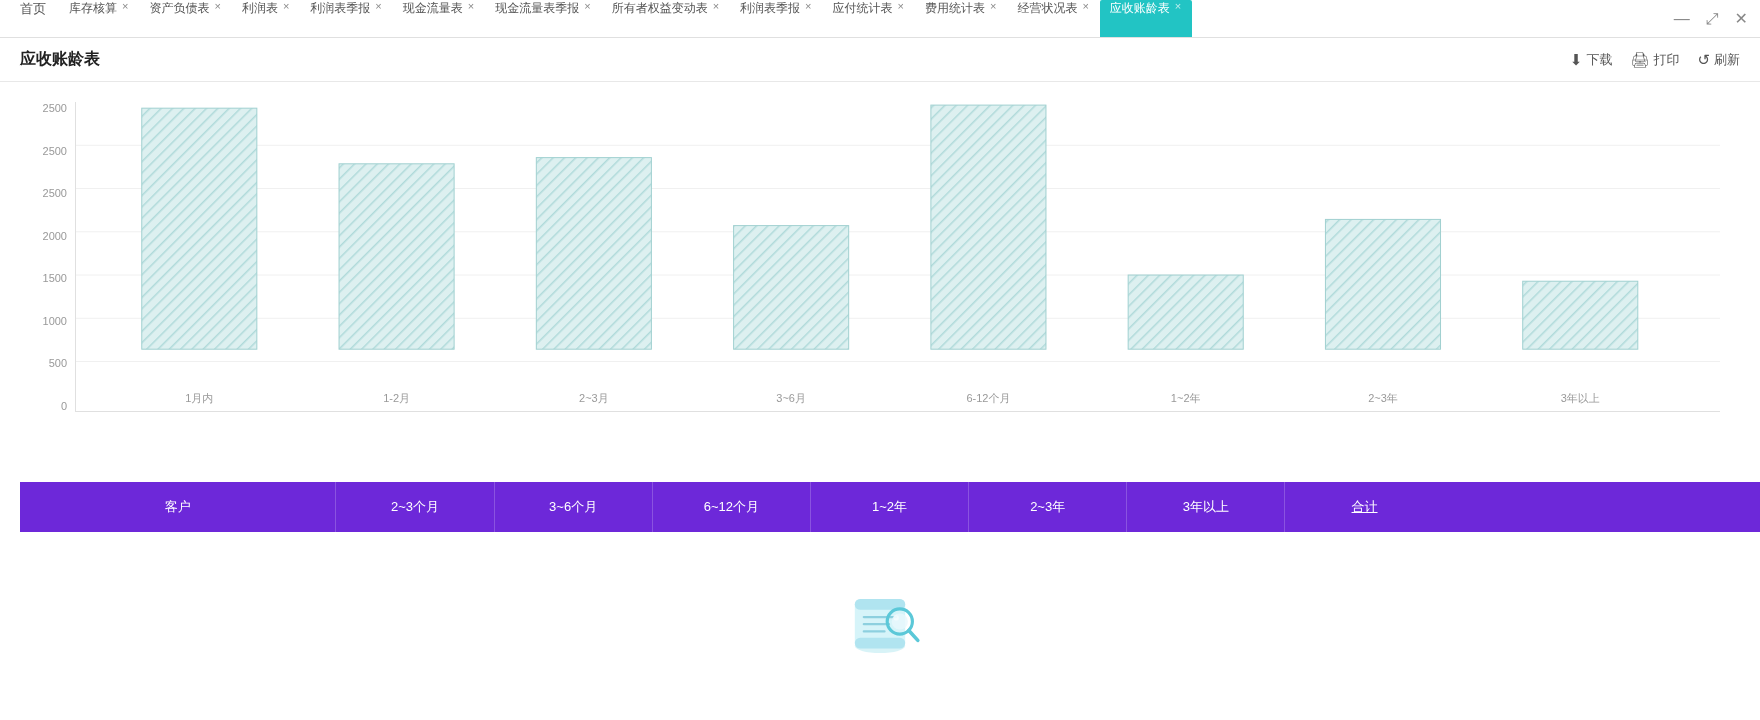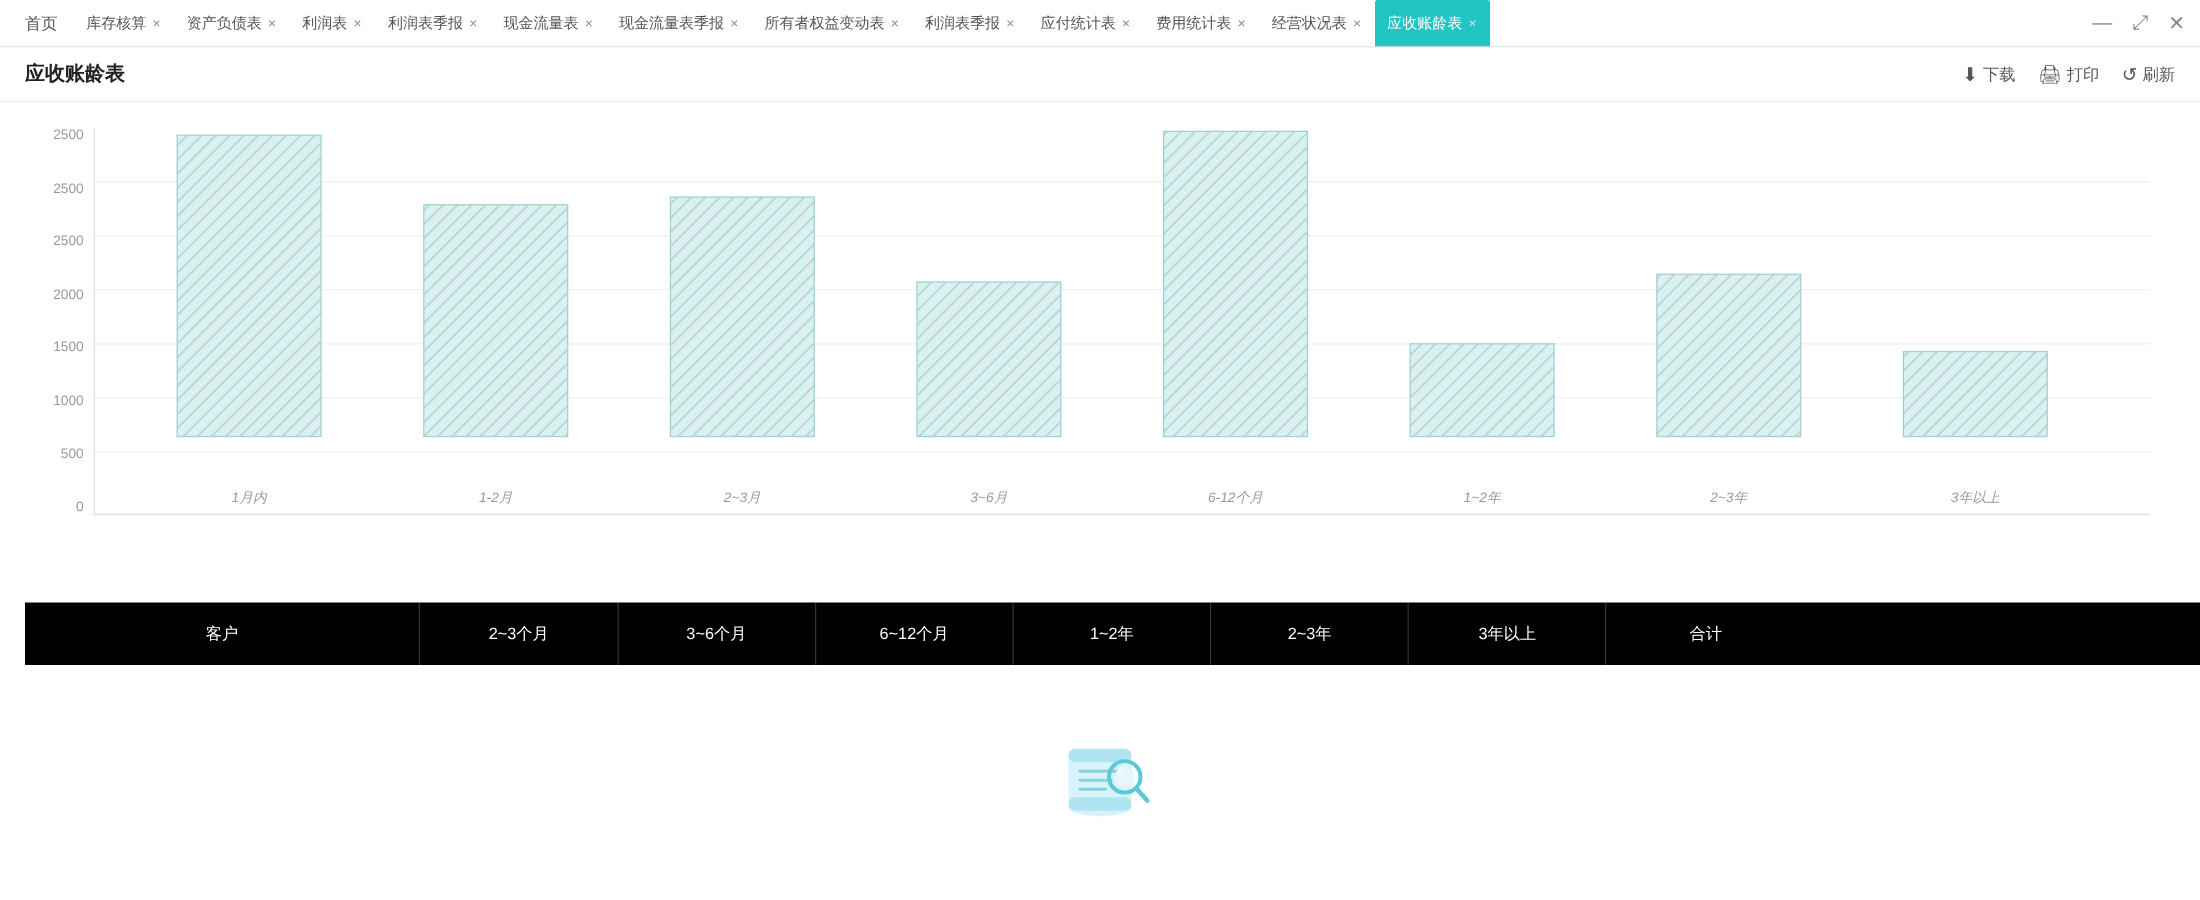--- a/index.html
+++ b/index.html
@@ -10,21 +10,20 @@
       display: flex;
       align-items: center;
       background: #fff;
       border-bottom: 1px solid #e0e0e0;
       height: 38px;
       overflow: hidden;
       padding: 0 8px;
     }
     .tab-item {
       display: flex;
-      align-items: center;
       padding: 0 10px;
       height: 38px;
       font-size: 12px;
       color: #555;
       cursor: pointer;
       white-space: nowrap;
       border-right: 1px solid transparent;
       flex-shrink: 0;
     }
     .tab-item.active {
@@ -125,42 +124,41 @@
       text-align: right;
     }
     .chart-area {
       position: absolute;
       left: 45px;
       right: 0;
       top: 0;
       bottom: 30px;
       border-left: 1px solid #e0e0e0;
       border-bottom: 1px solid #e0e0e0;
-      font-style: italic;
     }
 
     
     .table-header {
       display: grid;
       grid-template-columns: 2fr 1fr 1fr 1fr 1fr 1fr 1fr 1fr 1fr 1fr;
-      background: #000000;
+      background: #6d28d9;
       color: #fff;
       min-height: 50px;
       margin-left: 20px;
     }
     .table-header-cell {
       display: flex;
       align-items: center;
       justify-content: center;
       padding: 12px 8px;
       font-size: 13px;
       text-align: center;
       border-right: 1px solid rgba(255,255,255,0.2);
     }
-    .table-header-cell:last-child { border-right: none; }
+    .table-header-cell:last-child { border-right: none; text-decoration: underline; }
 
     
     .empty-state {
       display: flex;
       flex-direction: column;
       align-items: center;
       justify-content: center;
       padding: 40px;
       background: #fff;
       min-height: 160px;

